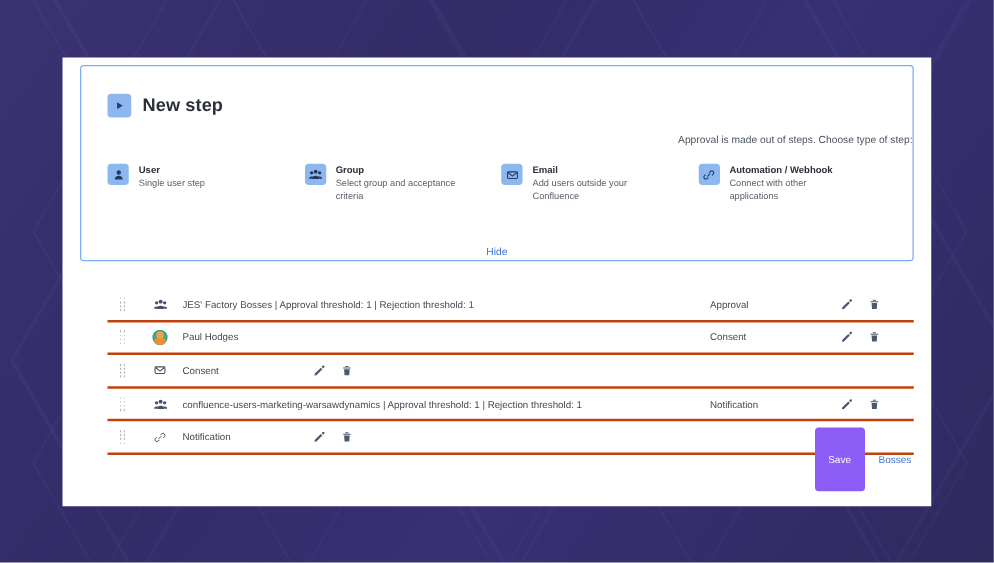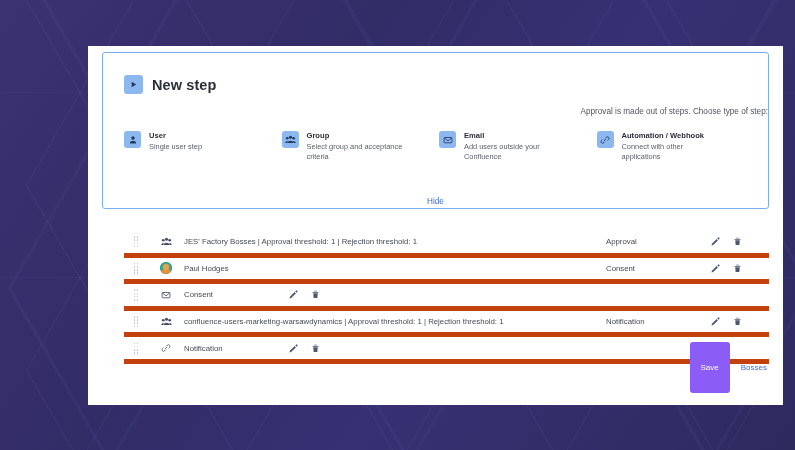--- a/index.html
+++ b/index.html
@@ -33,21 +33,20 @@
     background-position: -40px -60px, -40px -60px;
   }
 
   
   .card {
     position: absolute;
     left: 50px; top: 46px;
     width: 695px; height: 359px;
     background: #ffffff;
     z-index: 5;
-    margin-left: 38px;
   }
 
   
   .newstep-panel {
     position: absolute;
     left: 14px; top: 6px;
     width: 667px; height: 157px;
     border: 1px solid #7aaef2;
     border-radius: 3px;
     background: #fff;
@@ -117,21 +116,21 @@
   
   .steps-table {
     position: absolute;
     left: 36px; top: 185px;
     width: 645px;
   }
   .step-row {
     display: flex;
     align-items: center;
     height: 26.6px;
-    border-bottom: 5px solid #c2410c;
+    border-bottom: 2px solid #c2410c;
   }
   .col-drag { width: 24px; display: flex; justify-content: center; flex:none; }
   .col-type-icon { width: 36px; display: flex; justify-content: center; flex:none; }
   .col-label { flex: 1 1 auto; font-size: 7.8px; color: #444b56; white-space: nowrap; overflow: hidden; }
   .col-kind { width: 105px; font-size: 7.8px; color: #444b56; flex:none; }
   .col-actions { width: 58px; display: flex; gap: 13px; align-items: center; justify-content: flex-start; flex:none; }
   .icon-btn { cursor: pointer; display: flex; }
   .icon-btn svg { display: block; }
   .drag-handle { display: grid; grid-template-columns: 1.6px 1.6px; gap: 1.6px; }
   .drag-handle i { display:block; width:1.6px; height:1.6px; background:#b4bac4; border-radius:50%; }

